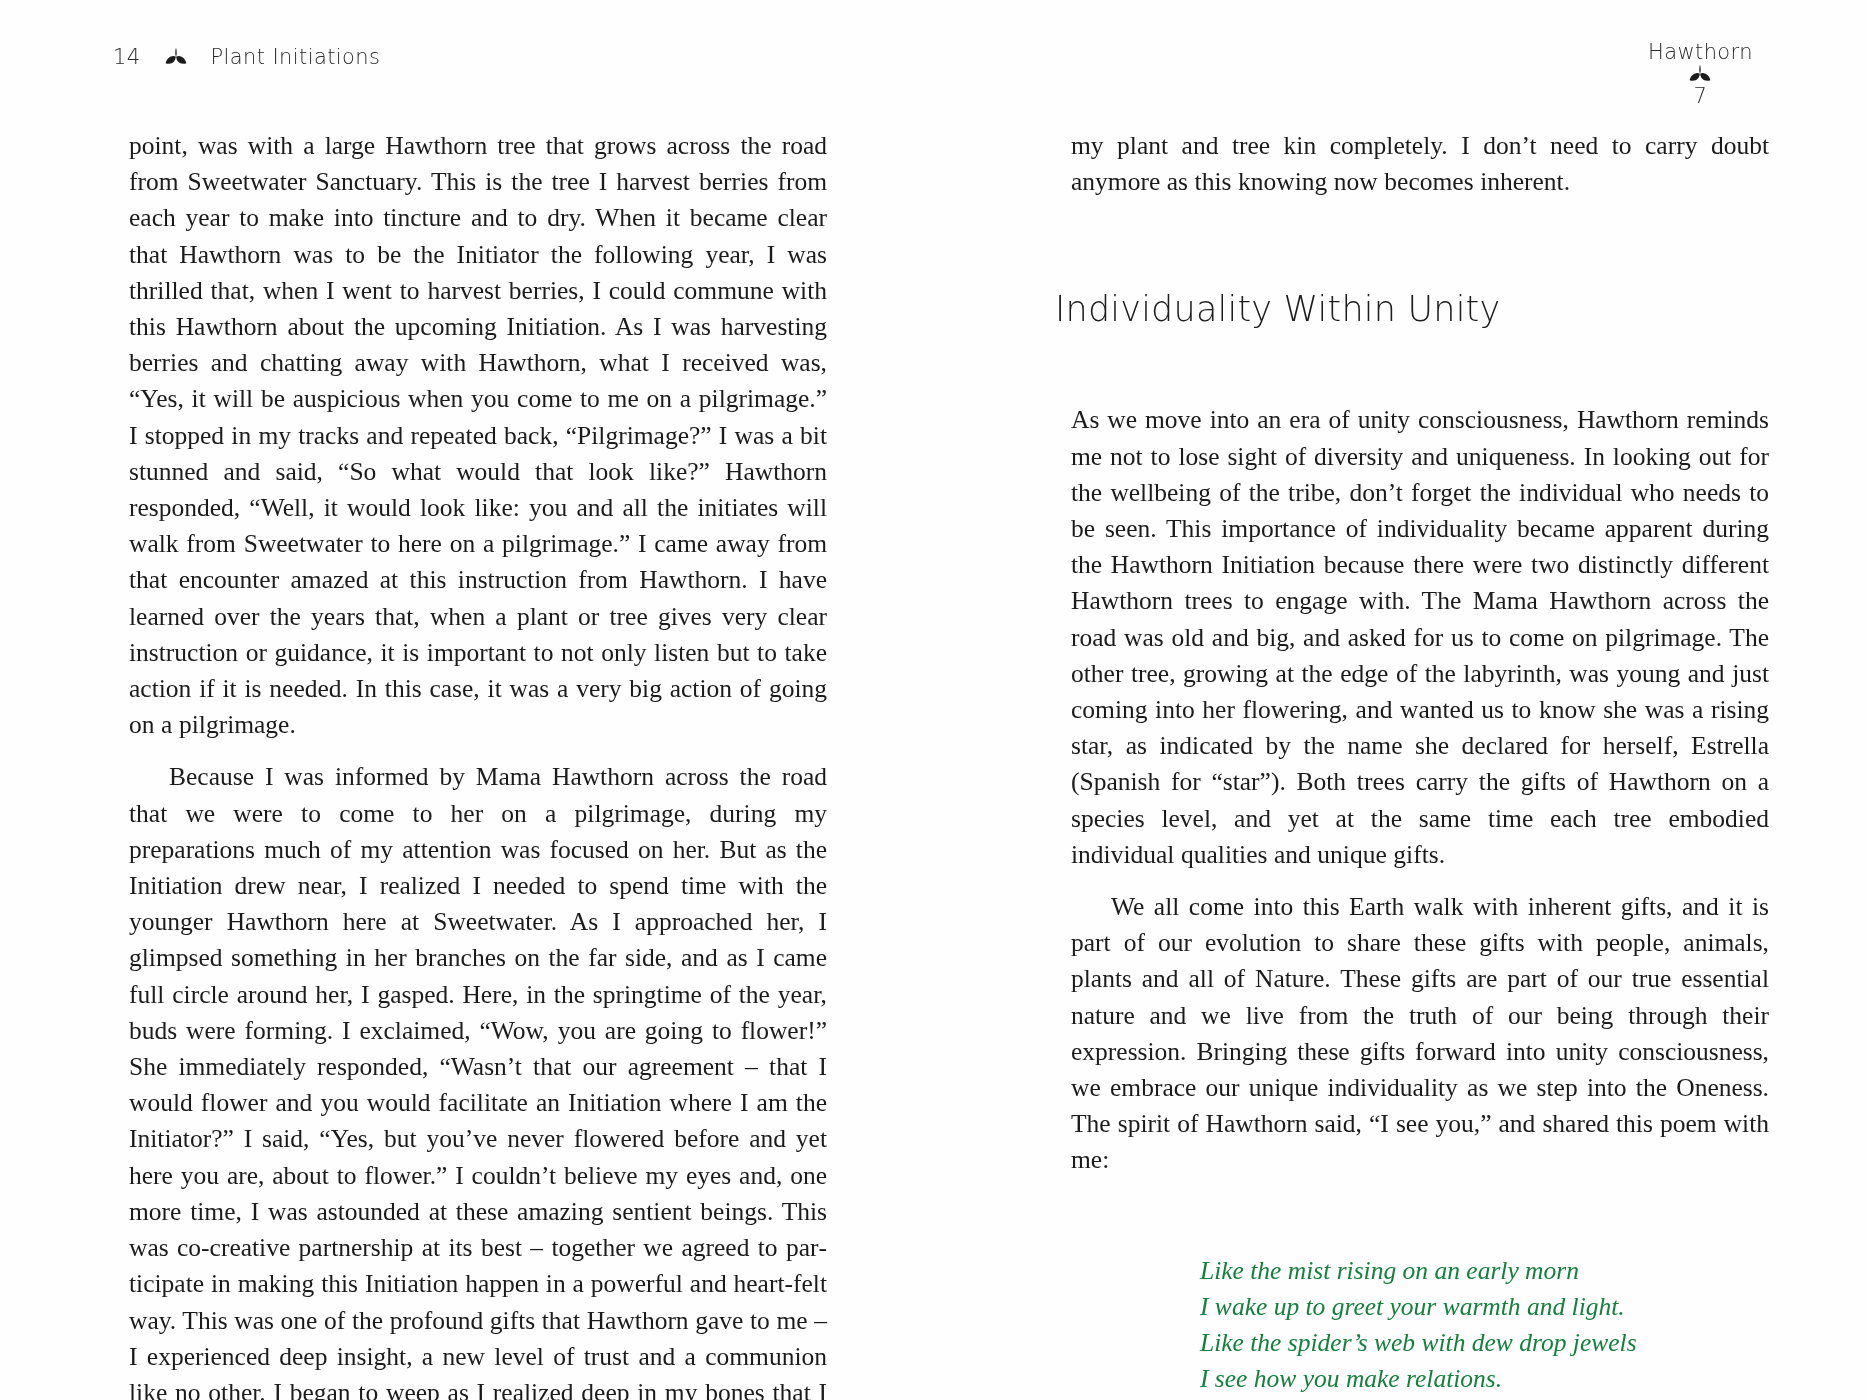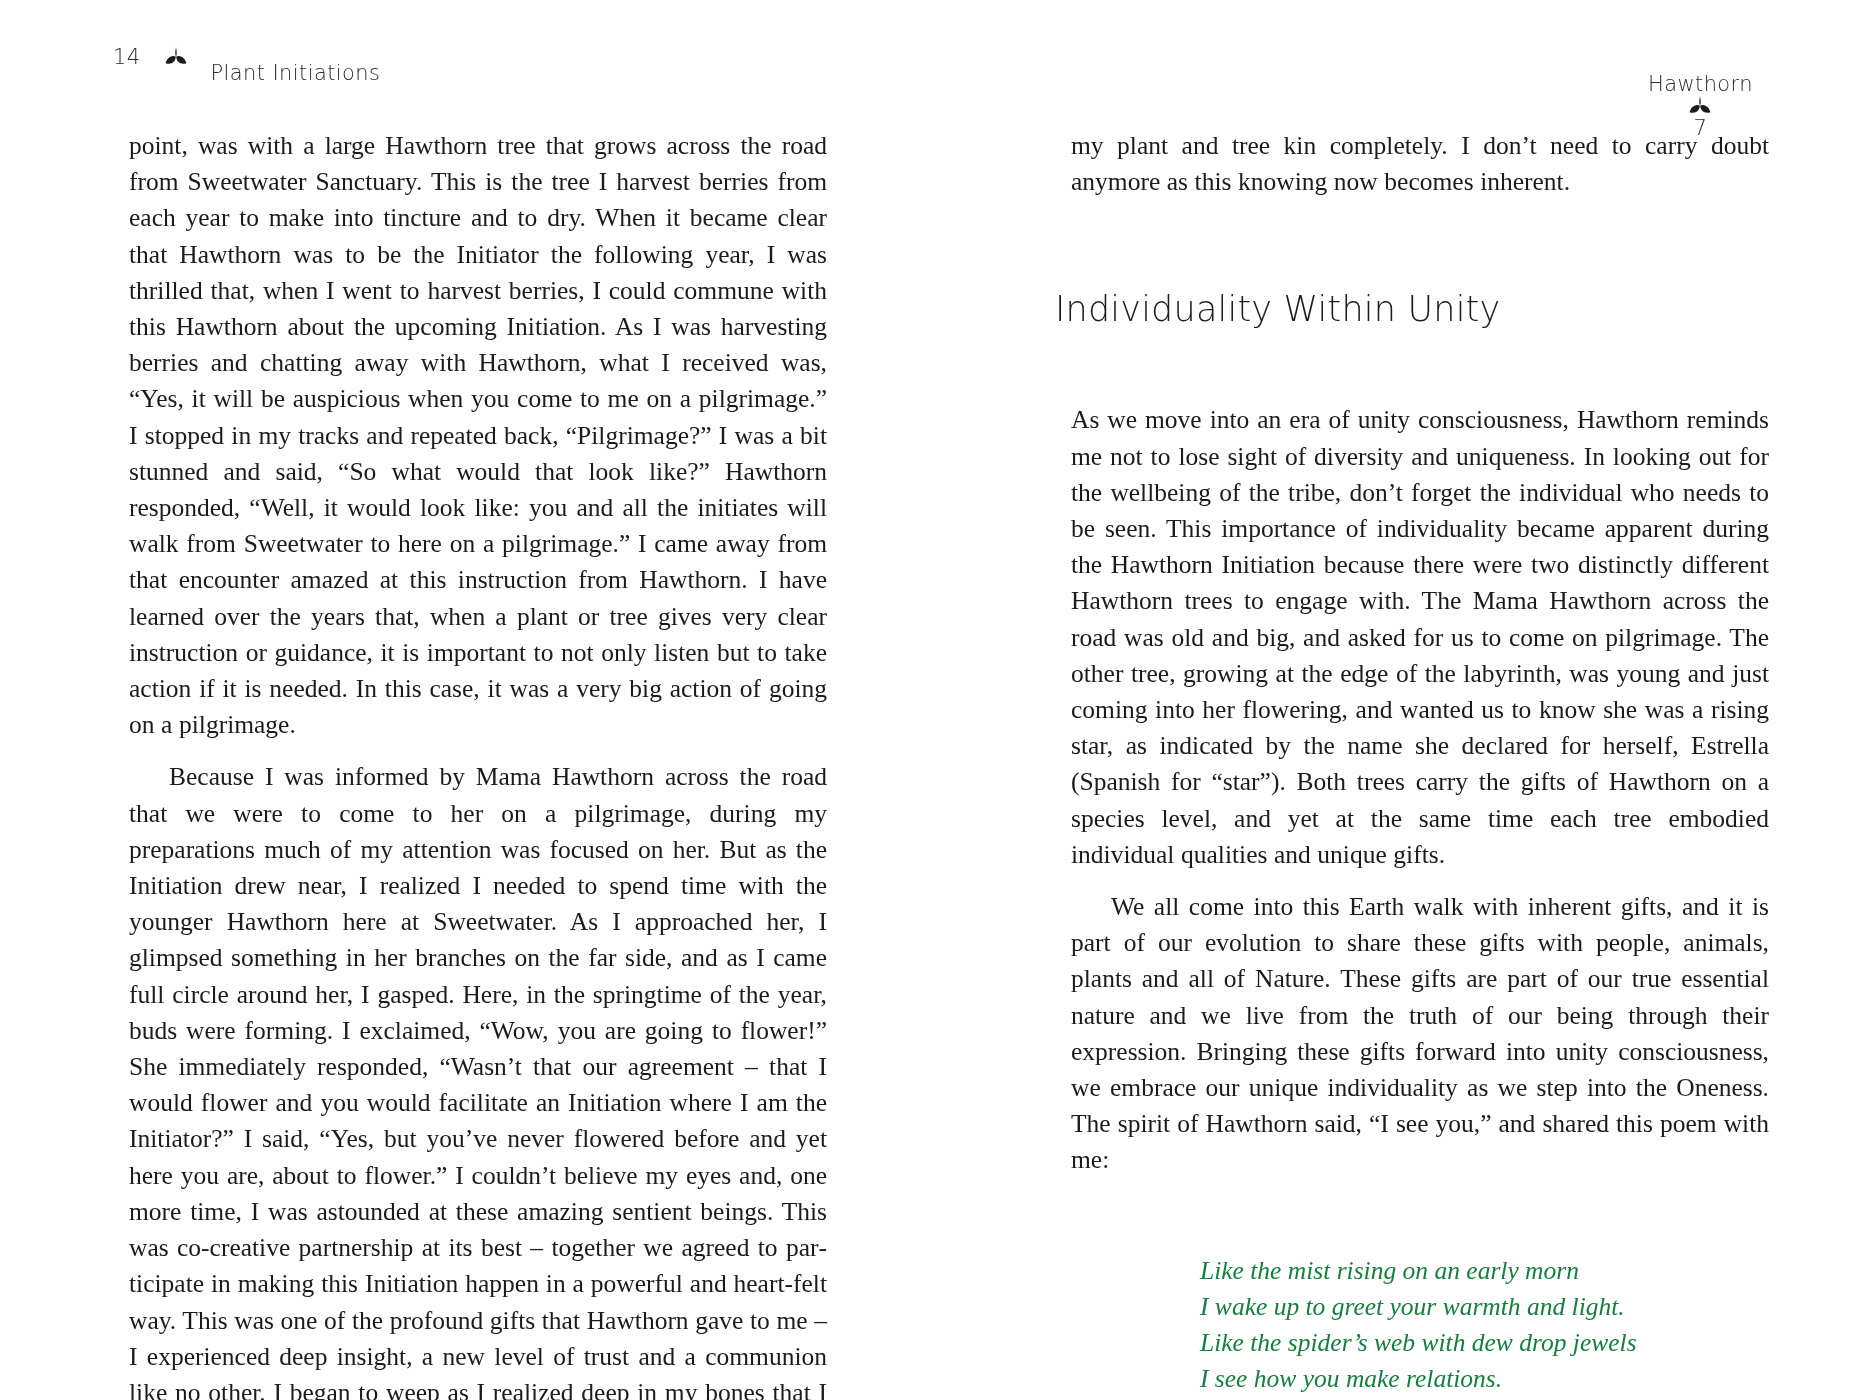--- a/index.html
+++ b/index.html
@@ -45,21 +45,20 @@
   .rh-folio {
     font-size: 21px;
     font-family: "DejaVu Sans", sans-serif;
     font-weight: 300;
   }
 
   .rh-title {
     font-size: 21px;
     font-family: "DejaVu Sans", sans-serif;
     font-weight: 300;
-    margin-top: 32px;
   }
 
   .rh-ornament {
     display: inline-flex;
     align-items: center;
     justify-content: center;
     width: 26px;
     height: 22px;
     margin: 0 22px;
     color: #1c1c1c;

